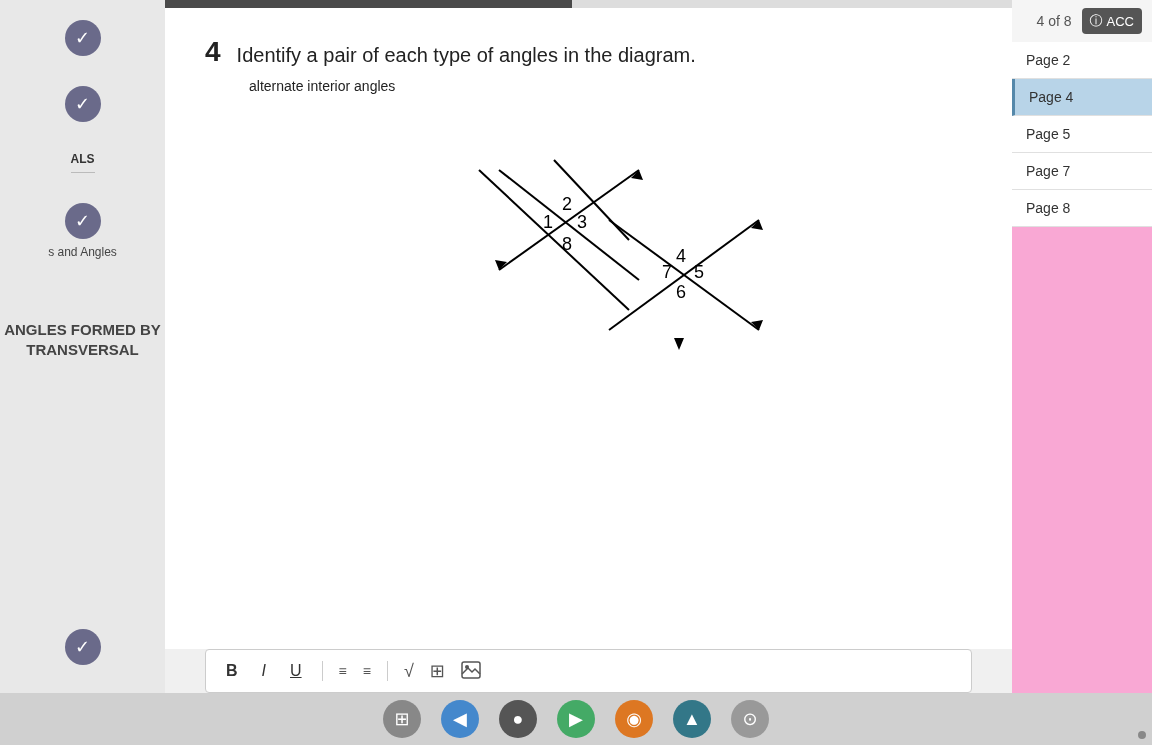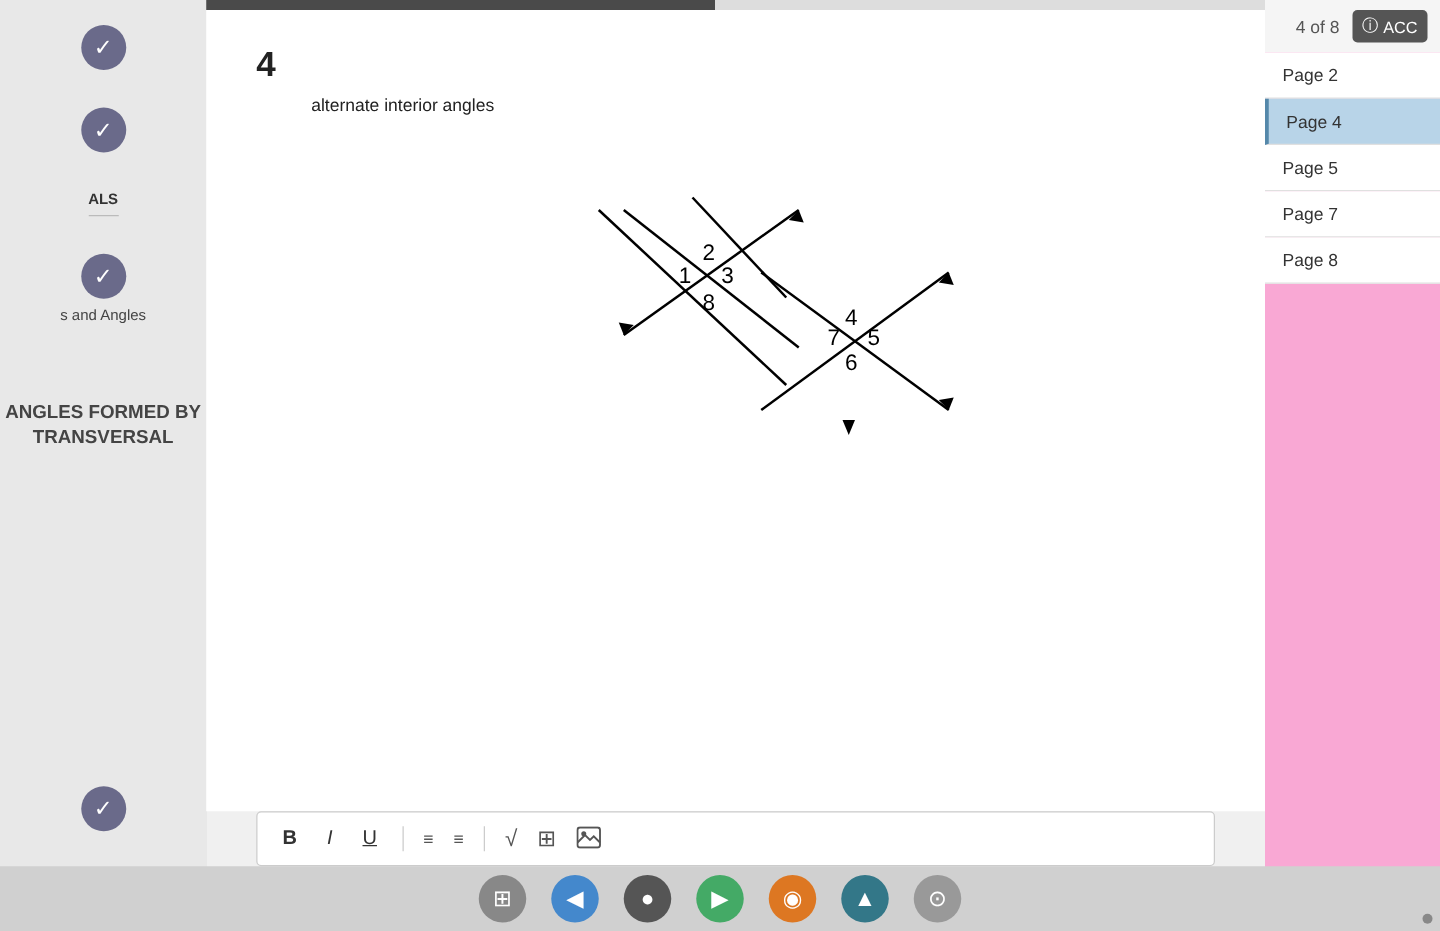--- a/index.html
+++ b/index.html
@@ -324,20 +324,21 @@
   </div>
 
   <div class="main-content">
     <div class="progress-bar-container">
       <div class="progress-bar-fill"></div>
     </div>
 
     <div class="question-area">
       <div class="question-number-title">
         <span class="question-number">4</span>
+        <span class="question-title">Identify a pair of each type of angles in the diagram.</span>
       </div>
       <div class="question-subtitle">alternate interior angles</div>
 
       <div class="diagram-container">
         <svg width="380" height="270">
 
           <line x1="80" y1="60" x2="230" y2="200" stroke="black" stroke-width="2"></line>
 
           <line x1="155" y1="50" x2="230" y2="130" stroke="black" stroke-width="2"></line>
 

